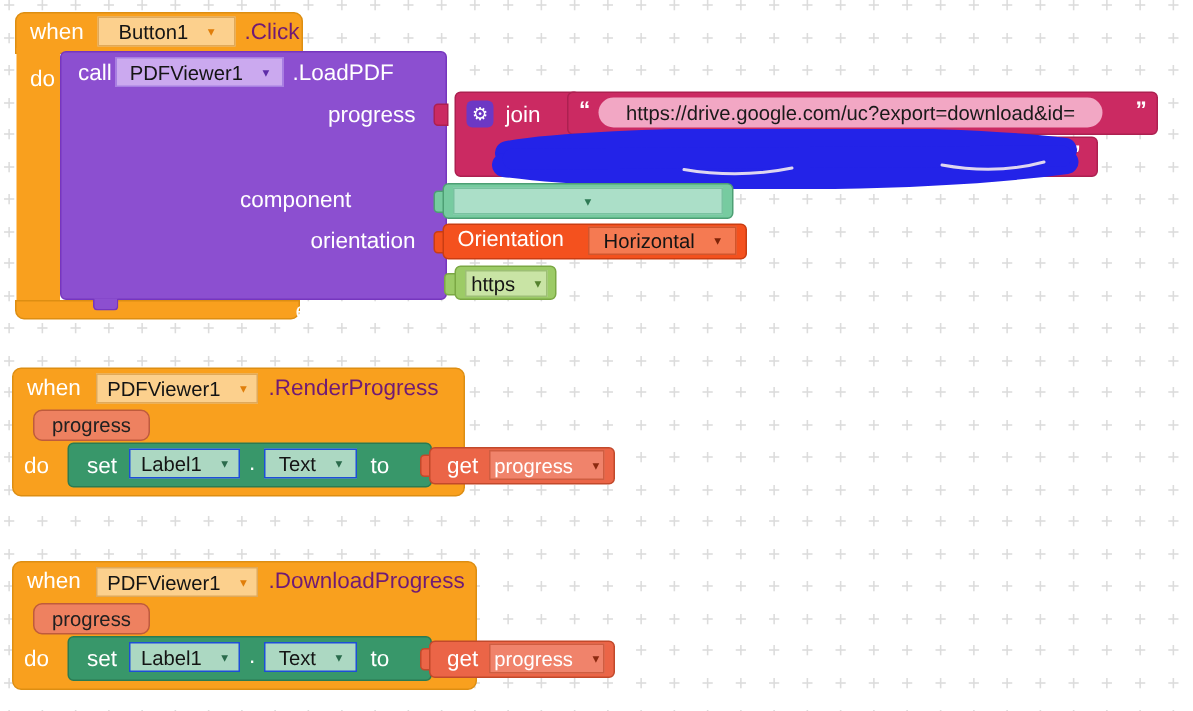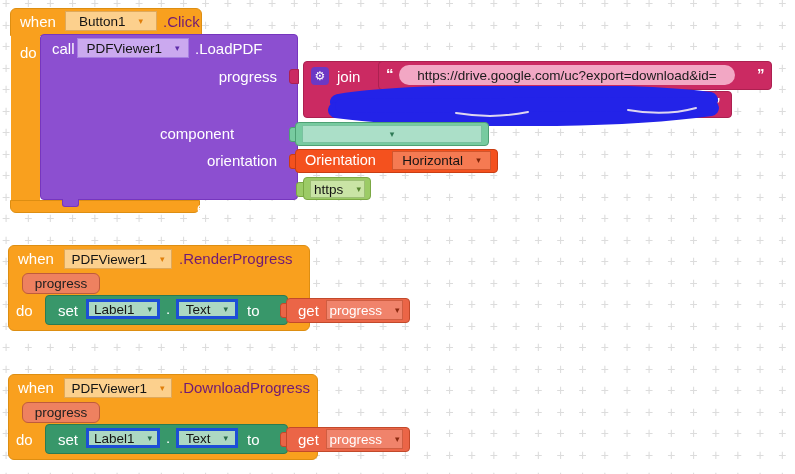--- a/index.html
+++ b/index.html
@@ -35,21 +35,21 @@
     position:absolute;width:18px;height:18px;background:#6C38C4;border-radius:4px;
     display:flex;align-items:center;justify-content:center;color:#fff;font-size:12px;cursor:pointer;
   }
   .mint{background:#77CBA0;border:1px solid #4D9F74;}
   .pill-mint{background:#ABDFC8;border:1px solid #79C2A0;}
   .verm{background:#F4511E;border:1px solid #C93D12;}
   .pill-verm{background:#F57A52;border:1px solid #D1552C;}
   .leaf{background:#9CCB66;border:1px solid #7BA844;}
   .pill-leaf{background:#C9E4A5;border:1px solid #9DBF75;}
   .setg{background:#38976A;border:1px solid #2A7B52;}
-  .pill-set{background:#ACD8C2;border:3px solid #1d4ed8;}
+  .pill-set{background:#ACD8C2;border:1px solid #1d4ed8;}
   .getr{background:#EB6547;border:1px solid #C2492B;}
   .pill-get{background:#F0836B;border:1px solid #CF5D41;color:#ffffff;}
   .badge{
     position:absolute;background:#EE8160;border:1.5px solid #BF5B3C;border-radius:6px;
     display:flex;align-items:center;justify-content:center;font-size:13.5px;color:#202020;
   }
   .r4{border-radius:4px;}
   .plug{position:absolute;width:8px;height:13px;border-radius:3px 0 0 3px;}
 </style>
 </head>

